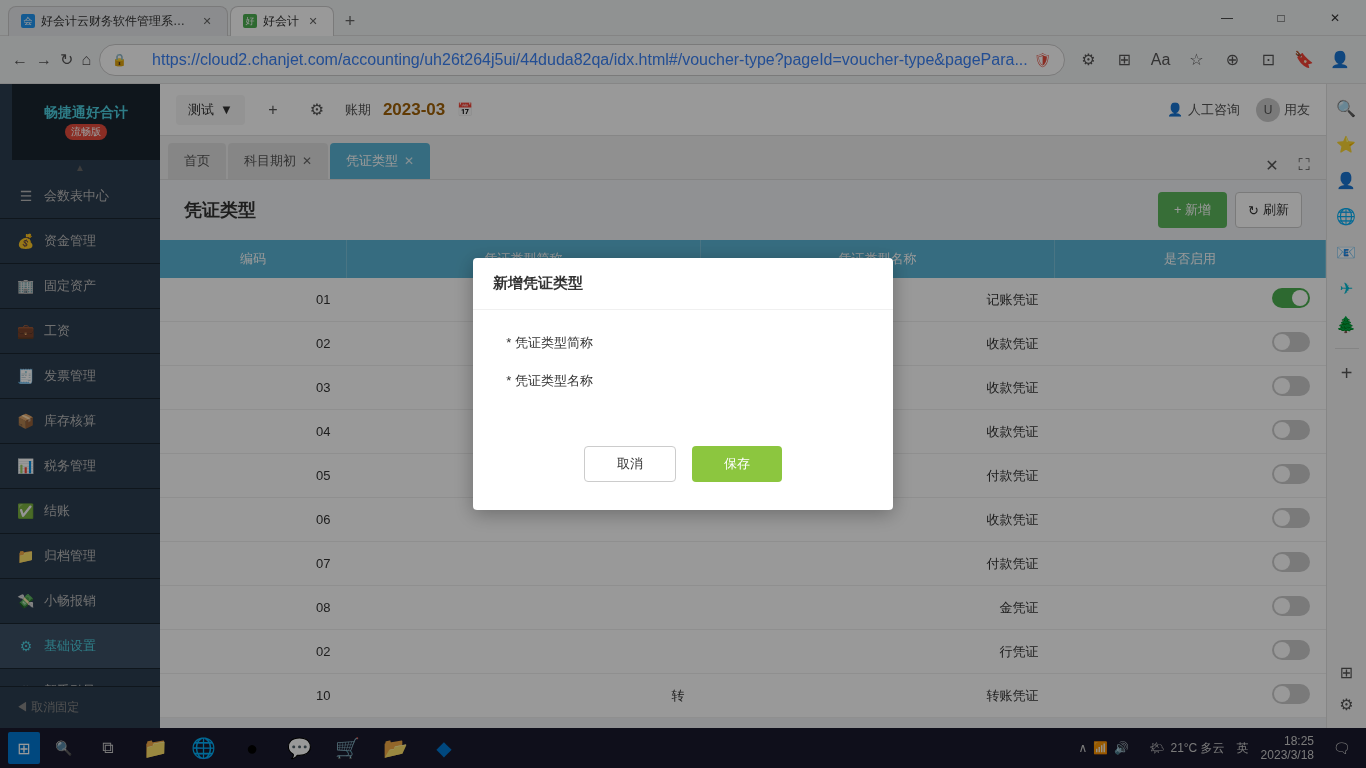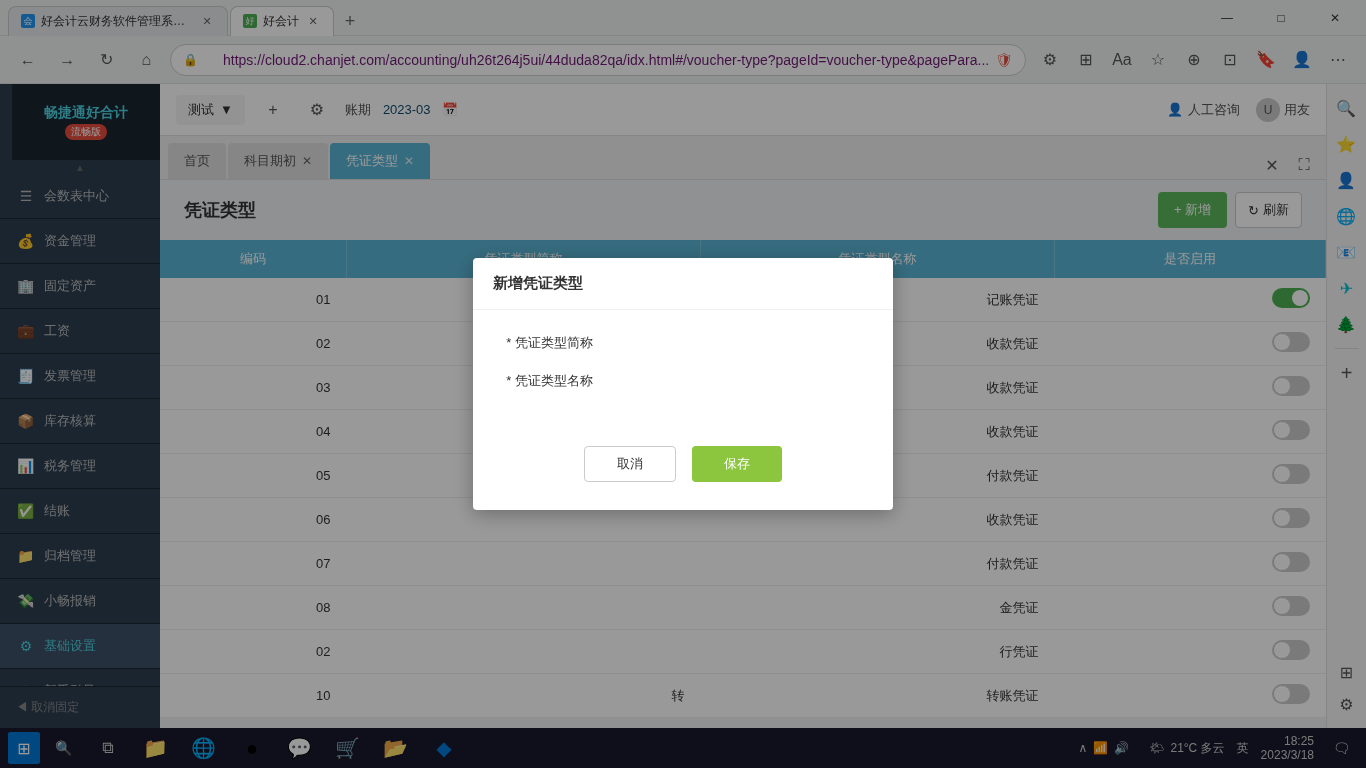--- a/index.html
+++ b/index.html
@@ -16,21 +16,21 @@
     .tab-close { width: 16px; height: 16px; display: flex; align-items: center; justify-content: center; border-radius: 50%; cursor: pointer; font-size: 11px; color: #666; flex-shrink: 0; }
     .tab-new { width: 28px; height: 28px; display: flex; align-items: center; justify-content: center; border-radius: 50%; cursor: pointer; font-size: 18px; color: #666; }
     .browser-window-controls { display: flex; gap: 8px; align-items: center; }
     .win-btn { width: 46px; height: 30px; display: flex; align-items: center; justify-content: center; font-size: 12px; cursor: pointer; color: #333; }
 
     
     .browser-addressbar { height: 48px; background: #f1f3f4; display: flex; align-items: center; padding: 0 12px; gap: 8px; border-bottom: 1px solid #e0e0e0; }
     .nav-btn { width: 32px; height: 32px; display: flex; align-items: center; justify-content: center; border-radius: 50%; cursor: pointer; color: #555; font-size: 16px; }
     .address-bar { flex: 1; height: 32px; background: #fff; border: 1px solid #ccc; border-radius: 16px; display: flex; align-items: center; padding: 0 12px; gap: 6px; font-size: 12px; color: #333; }
     .address-lock { font-size: 12px; color: #555; }
-    .address-text { flex: 1; overflow: hidden; white-space: nowrap; text-overflow: ellipsis; color: #701a75; font-size: 14px; margin-left: 19px; }
+    .address-text { flex: 1; overflow: hidden; white-space: nowrap; text-overflow: ellipsis; color: #3b82f6; font-size: 16px; margin-left: 19px; }
     .browser-actions { display: flex; gap: 4px; align-items: center; }
     .browser-action-btn { width: 32px; height: 32px; display: flex; align-items: center; justify-content: center; border-radius: 50%; cursor: pointer; font-size: 16px; color: #555; }
 
     
     .app-area { display: flex; flex: 1; overflow: hidden; }
 
     
     .sidebar { width: 160px; background: #2c3e50; color: #ccc; display: flex; flex-direction: column; overflow: hidden; flex-shrink: 0; }
     .sidebar-logo { height: 76px; background: #1a2530; display: flex; flex-direction: column; align-items: center; justify-content: center; gap: 2px; padding: 4px; margin-left: 12px; }
     .logo-text { color: #4dd0e1; font-size: 14px; font-weight: bold; }
@@ -40,21 +40,21 @@
     .sidebar-menu::-webkit-scrollbar-thumb { background: #555; }
     .sidebar-item { display: flex; align-items: center; gap: 8px; padding: 12px 16px; cursor: pointer; color: #bbb; font-size: 13px; border-bottom: 1px solid #1a2530; }
     .sidebar-item.active { background: #3d5166; color: #4dd0e1; }
     .sidebar-icon { width: 20px; height: 20px; display: flex; align-items: center; justify-content: center; font-size: 14px; flex-shrink: 0; }
     .sidebar-bottom { padding: 12px 16px; font-size: 12px; color: #888; cursor: pointer; display: flex; align-items: center; gap: 6px; border-top: 1px solid #1a2530; }
 
     
     .app-topbar { height: 52px; background: #fff; display: flex; align-items: center; padding: 0 16px; gap: 12px; border-bottom: 1px solid #e0e0e0; box-shadow: 0 1px 3px rgba(0,0,0,0.1); }
     .company-selector { display: flex; align-items: center; gap: 6px; background: #f5f5f5; padding: 6px 12px; border-radius: 4px; cursor: pointer; font-size: 13px; color: #333; }
     .period-label { font-size: 13px; color: #555; }
-    .period-value { font-size: 13px; color: #0c4a6e; font-weight: normal; }
+    .period-value { font-size: 17px; color: #a16207; font-weight: bold; }
     .topbar-right { margin-left: auto; display: flex; align-items: center; gap: 16px; }
     .consult-btn { display: flex; align-items: center; gap: 4px; color: #555; font-size: 13px; cursor: pointer; }
     .user-btn { display: flex; align-items: center; gap: 4px; color: #555; font-size: 13px; cursor: pointer; }
 
     
     .right-panel { width: 40px; background: #f5f5f5; border-left: 1px solid #e0e0e0; display: flex; flex-direction: column; align-items: center; padding: 8px 0; gap: 4px; flex-shrink: 0; }
     .right-panel-btn { width: 32px; height: 32px; display: flex; align-items: center; justify-content: center; border-radius: 4px; cursor: pointer; font-size: 16px; color: #555; }
     .right-panel-btn.colored { color: #4CAF50; }
     .rp-separator { width: 24px; height: 1px; background: #ddd; margin: 4px 0; }
 

